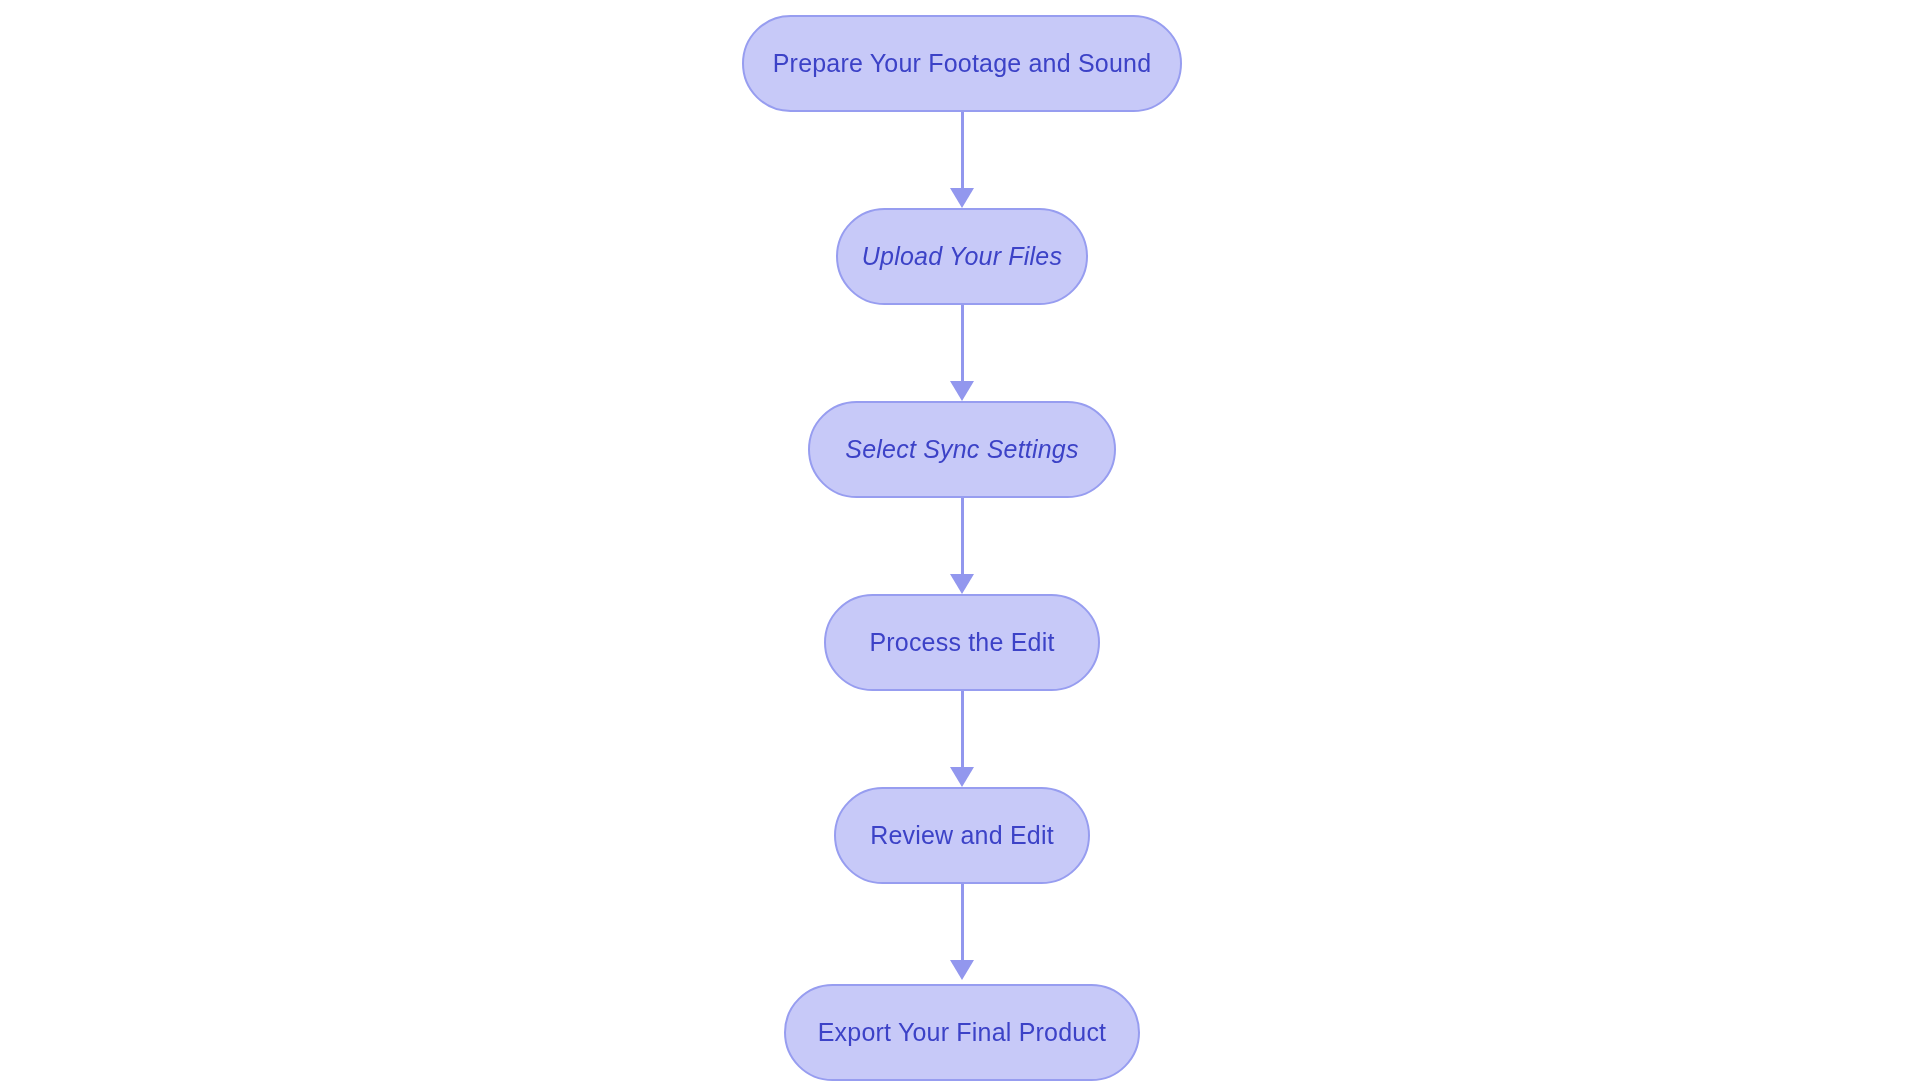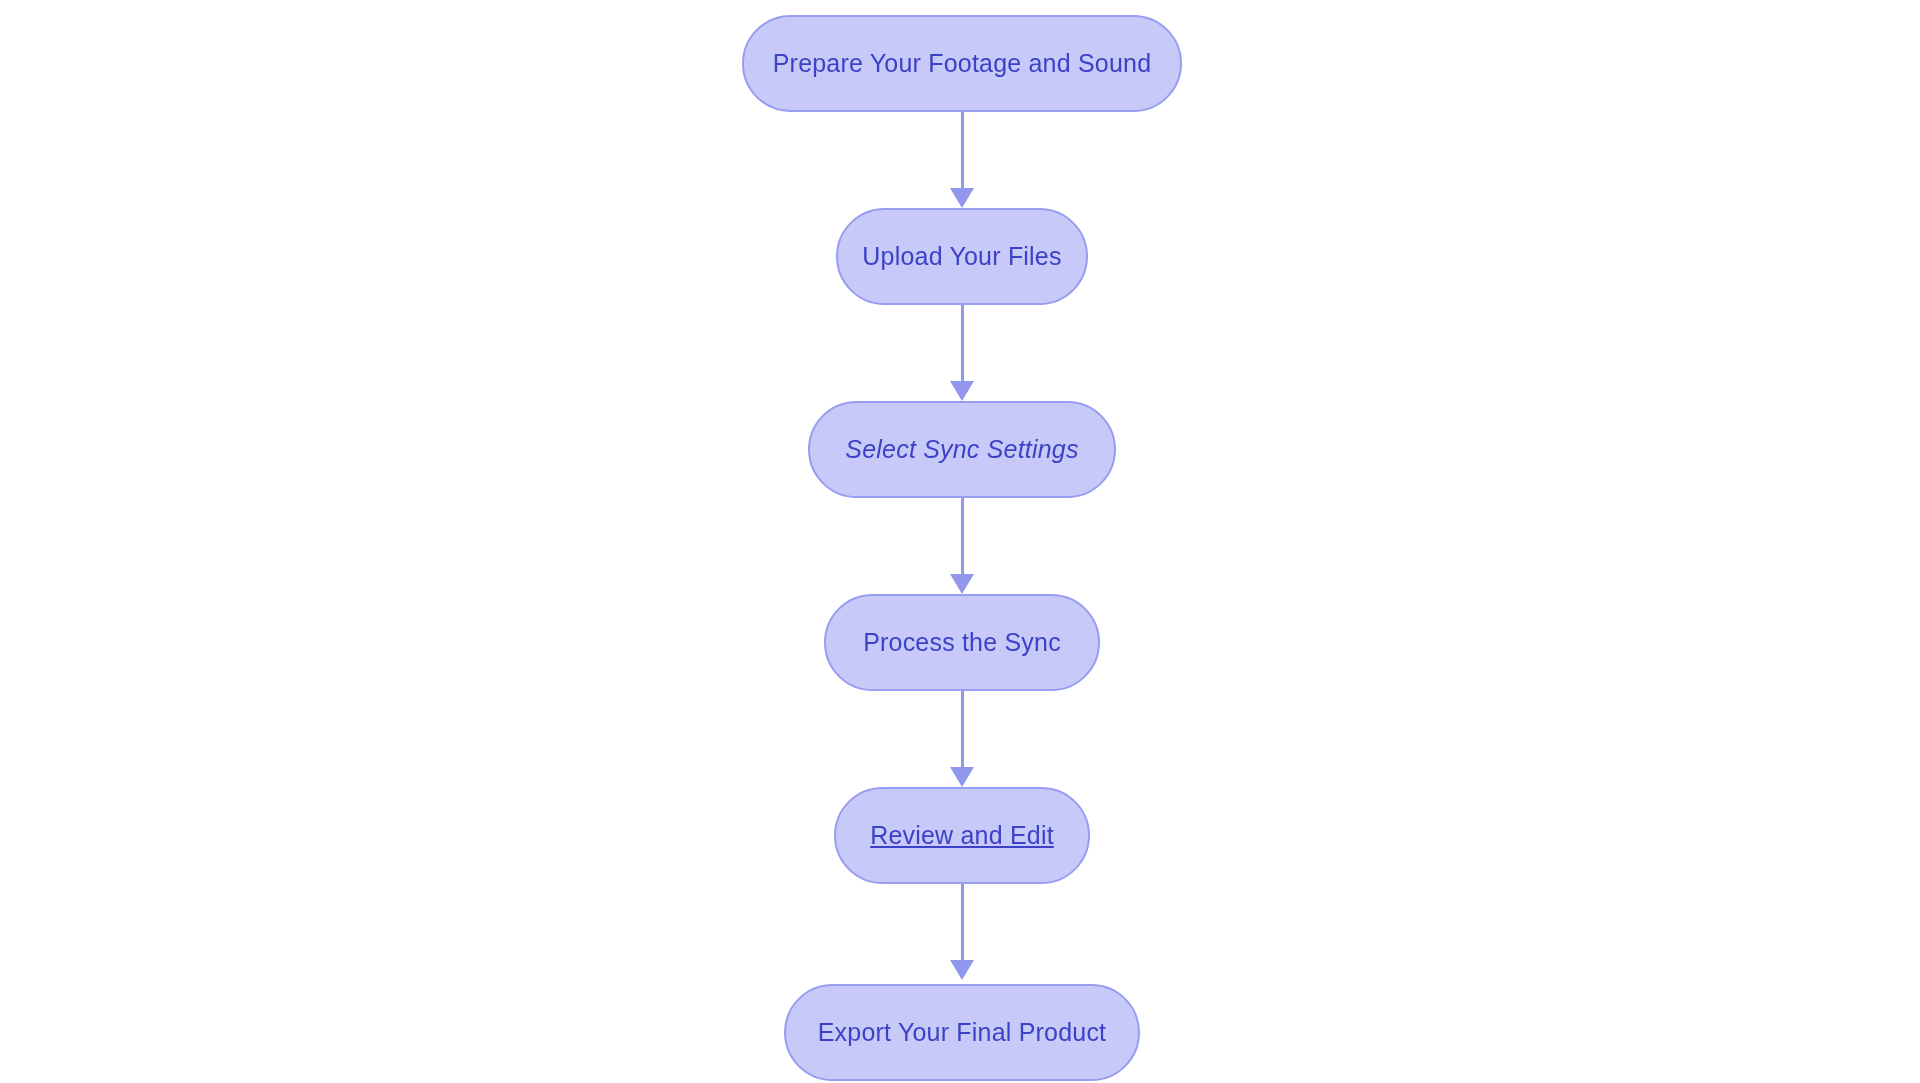--- a/index.html
+++ b/index.html
@@ -31,24 +31,24 @@
     border-radius:49px;
     display:flex;
     align-items:center;
     justify-content:center;
     color:var(--node-text);
     font-size:25px;
     letter-spacing:0.2px;
     white-space:nowrap;
   }
   .node-1{ top:15px;  left:742px; width:440px; }
-  .node-2{ top:208px; left:836px; width:252px; }
+  .node-2{ top:208px; left:836px; width:252px;font-style:italic; }
   .node-3{ top:401px; left:808px; width:308px;font-style:italic; }
   .node-4{ top:594px; left:824px; width:276px; }
-  .node-5{ top:787px; left:834px; width:256px;text-decoration:underline; }
+  .node-5{ top:787px; left:834px; width:256px; }
   .node-6{ top:984px; left:784px; width:356px; }
 
   .arrow{
     position:absolute;
     left:950px;
     width:24px;
     height:96px;
   }
   .arrow-1{ top:112px; }
   .arrow-2{ top:305px; }
@@ -100,21 +100,21 @@
   <div class="flow-node node-3">
     <span>Select Sync Settings</span>
   </div>
 
   <div class="arrow arrow-3">
     <div class="arrow-line"></div>
     <div class="arrow-head"></div>
   </div>
 
   <div class="flow-node node-4">
-    <span>Process the Sync</span>
+    <span>Process the Edit</span>
   </div>
 
   <div class="arrow arrow-4">
     <div class="arrow-line"></div>
     <div class="arrow-head"></div>
   </div>
 
   <div class="flow-node node-5">
     <span>Review and Edit</span>
   </div>

